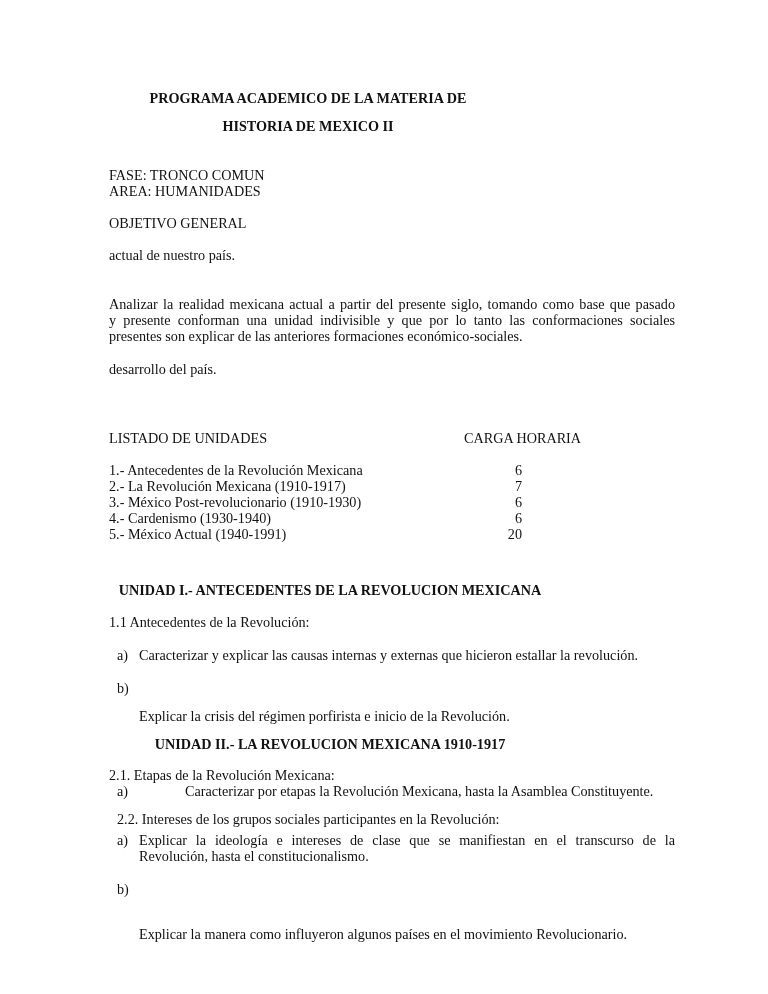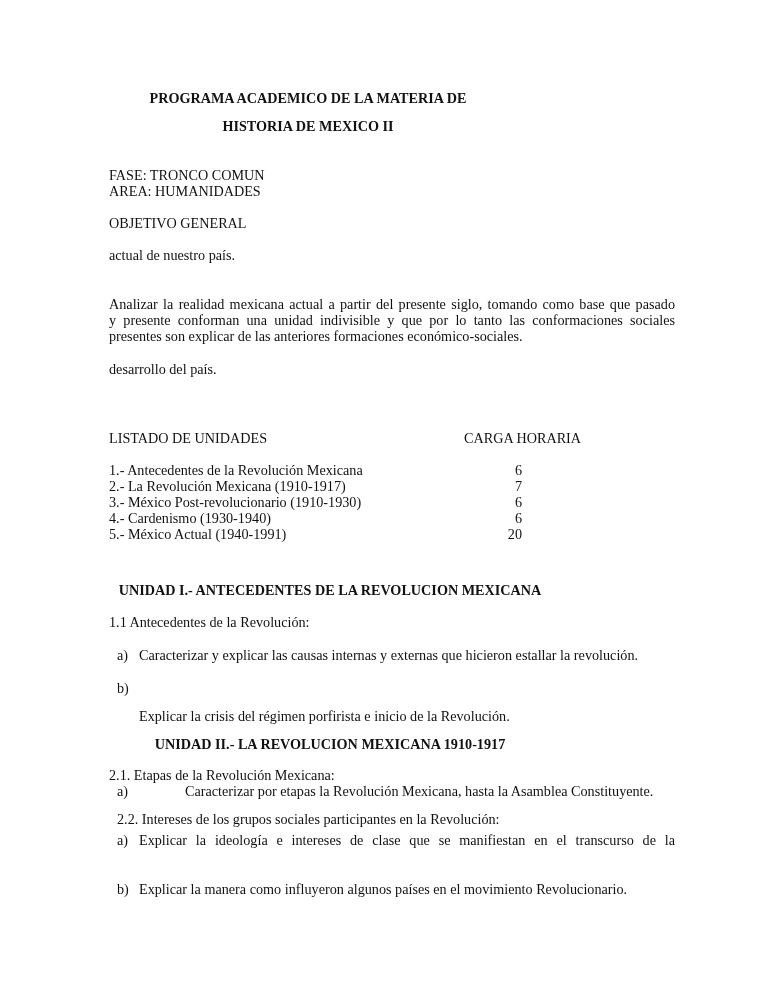--- a/index.html
+++ b/index.html
@@ -80,18 +80,19 @@
 <div class="abs sub-label" style="top:783px;">a)</div>
 <div class="sub-text" style="top:783px;margin-left:46px;">
   <span class="last">Caracterizar por etapas la Revolución Mexicana, hasta la Asamblea Constituyente.</span>
 </div>
 
 <div class="abs" style="top:811px; left:117px;font-family:Liberation Serif, serif;">2.2. Intereses de los grupos sociales participantes en la Revolución:</div>
 
 <div class="abs sub-label" style="top:832px;">a)</div>
 <div class="sub-text" style="top:832px;">
   <span class="line">Explicar la ideología e intereses de clase que se manifiestan en el transcurso de la</span>
+  <span class="last">Revolución, hasta el constitucionalismo.</span>
 </div>
 
 <div class="abs sub-label" style="top:881px;">b)</div>
-<div class="sub-text" style="top:881px;">
+<div class="sub-text" style="top:926px;">
   <span class="last">Explicar la manera como influyeron algunos países en el movimiento Revolucionario.</span>
 </div>
 
 </body></html>

